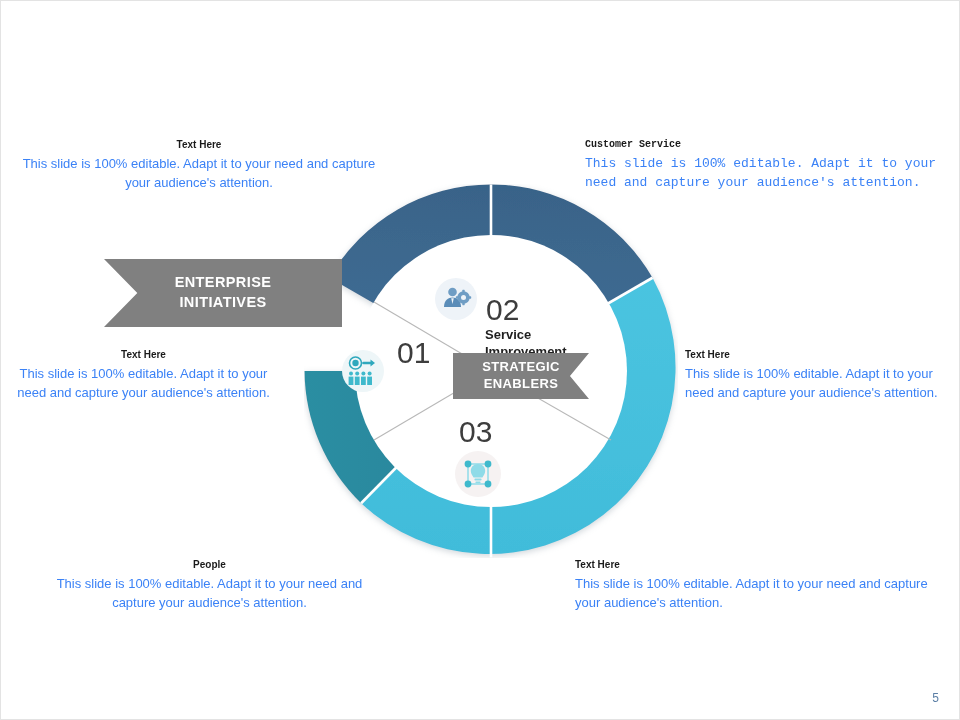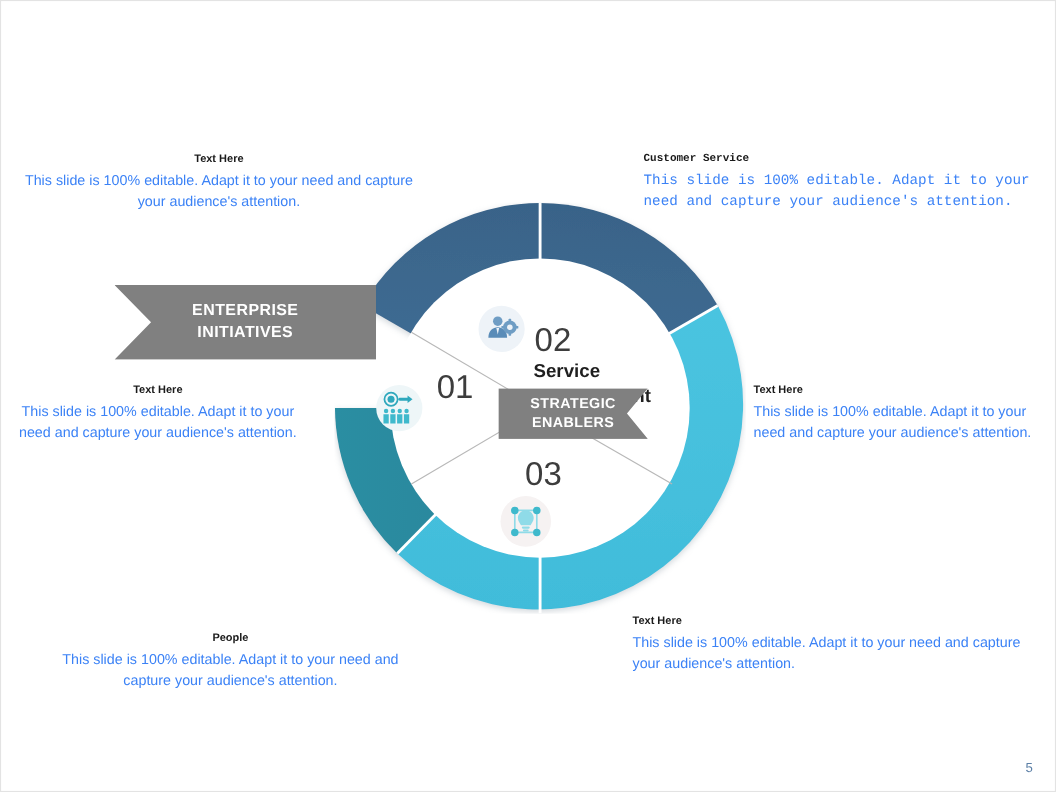--- a/index.html
+++ b/index.html
@@ -43,56 +43,56 @@
     line-height:1.45;
     margin:0;
   }
   .ta-left{text-align:left;}
   .ta-center{text-align:center;}
 
   #tb-top-left{left:8px;top:138px;width:380px;}
   #tb-top-right{left:584px;top:138px;width:380px;font-family:Liberation Mono, monospace;}
   #tb-mid-left{left:4px;top:348px;width:277px;}
   #tb-mid-right{left:684px;top:348px;width:272px;}
-  #tb-bot-left{left:46px;top:558px;width:325px;margin-top:16px;}
+  #tb-bot-left{left:46px;top:558px;width:325px;}
   #tb-bot-right{left:574px;top:558px;width:380px;}
 
   
   .donut-wrap{
     position:absolute;
     left:303px;top:183px;
     width:374px;height:374px;
   }
   .donut-wrap svg{display:block;}
 
   
   .hub-item{position:absolute;}
   .hub-num{
     font-size:30px;
     color:#3d3d3d;
     font-weight:400;
     line-height:1;
     font-family:"Liberation Sans", sans-serif;
   }
   .hub-lbl{
-    font-size:17px;
+    font-size:13px;
     font-weight:bold;
     color:#1f1f1f;
     line-height:1.3;
   }
 
   #hub-02{left:484px;top:262px;width:120px;margin-top:32px;}
   #hub-02 .hub-num{margin-left:1px;}
   #hub-02 .hub-lbl{margin-top:2px;}
 
   #hub-01{left:396px;top:337px;width:92px;}
   #hub-01 .hub-num{margin-left:0px;}
   #hub-01 .hub-lbl{margin-top:1px;}
 
-  #hub-03{left:458px;top:416px;width:70px;text-align:center;}
+  #hub-03{left:458px;top:416px;width:70px;text-align:left;}
 
   .icon-badge{
     position:absolute;
     border-radius:50%;
     display:flex;align-items:center;justify-content:center;
   }
   #icon-02{left:434px;top:277px;width:42px;height:42px;background:#eef3f8;}
   #icon-01{left:341px;top:349px;width:42px;height:42px;background:#eef6f8;}
   #icon-03{left:454px;top:450px;width:46px;height:46px;background:#f6f2f2;}
 

